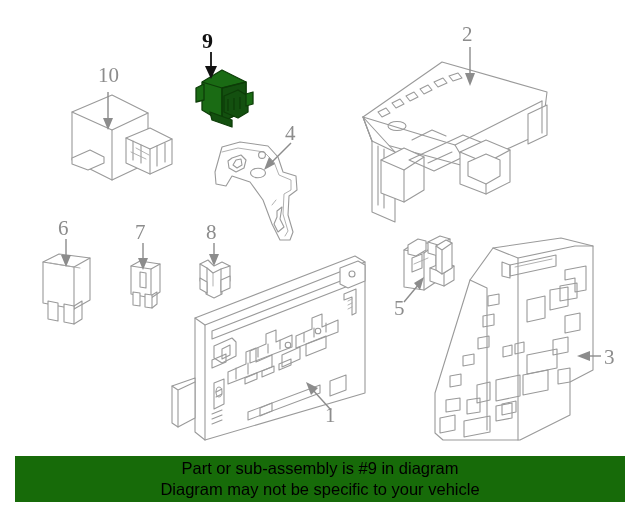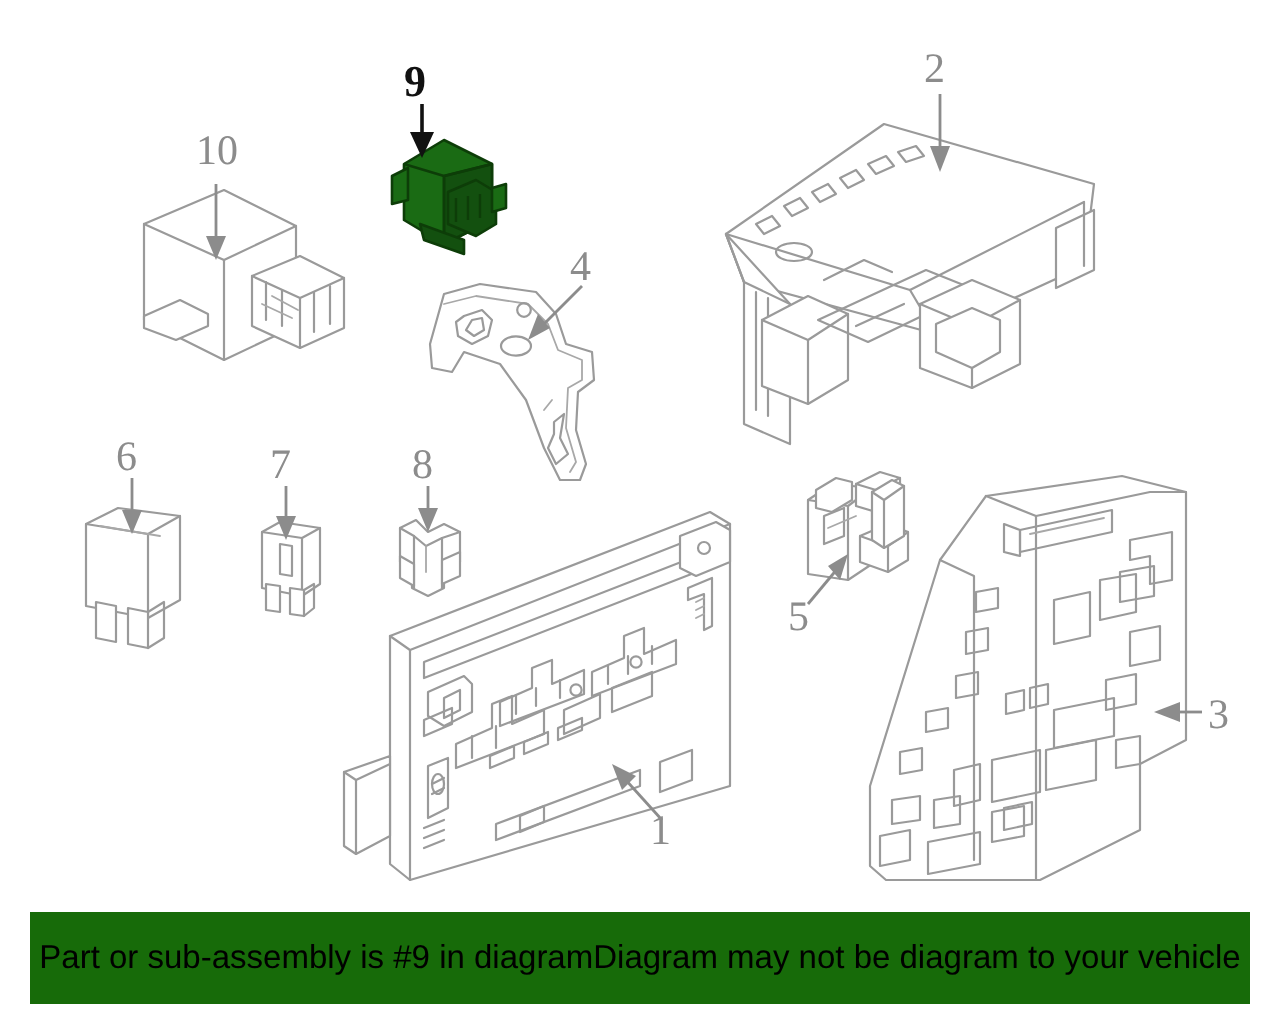--- a/index.html
+++ b/index.html
@@ -87,21 +87,21 @@
     font-size: 22px;
   }
   #notice-banner {
     position: absolute;
     left: 15px;
     top: 456px;
     width: 610px;
     height: 46px;
     background: #176b09;
     display: flex;
-    flex-direction: row;
+    flex-direction: column;
     align-items: center;
     justify-content: center;
     box-sizing: border-box;
   }
   #notice-banner .banner-line {
     color: #000000;
     font-family: "Liberation Sans", sans-serif;
     font-size: 16.5px;
     line-height: 21px;
     white-space: nowrap;
@@ -386,14 +386,14 @@
       <path class="leader" d="M601 356 L586 356"></path>
       <polygon class="arrowhead" points="577,356 590,351 590,361"></polygon>
       <text class="callout-num" x="604" y="364">3</text>
     </g>
 
   </svg>
 </div>
 
 <div id="notice-banner">
   <div class="banner-line">Part or sub-assembly is #9 in diagram</div>
-  <div class="banner-line">Diagram may not be diagram to your vehicle</div>
+  <div class="banner-line">Diagram may not be specific to your vehicle</div>
 </div>
 
 </body></html>

